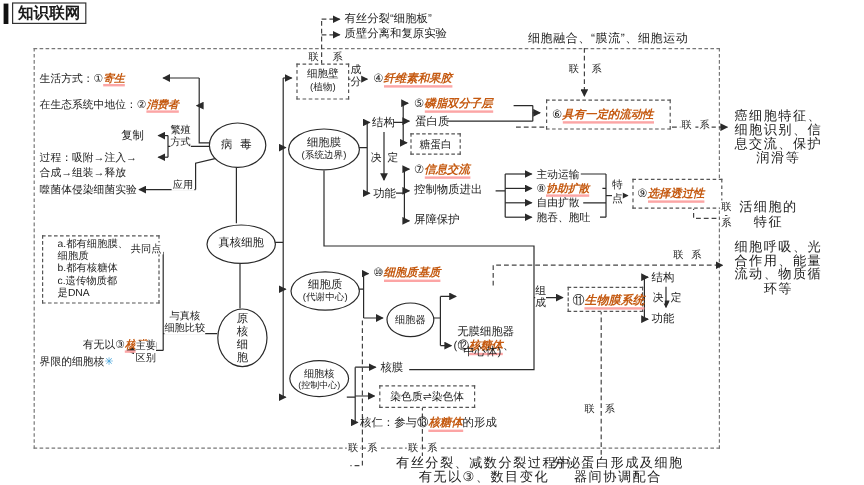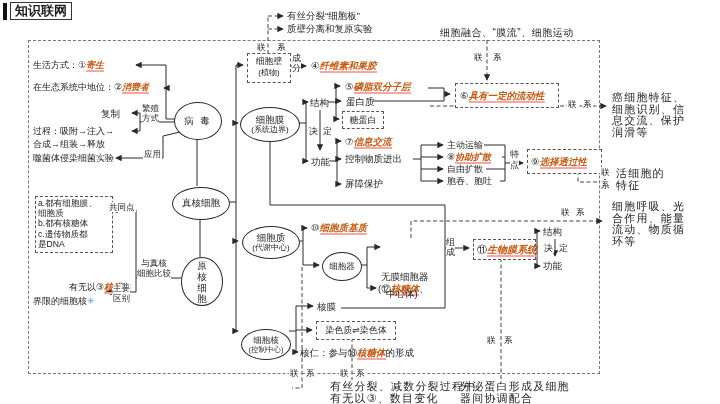--- a/index.html
+++ b/index.html
@@ -15,21 +15,21 @@
   .vlbl span{display:block;}
   .node{position:absolute;z-index:3;border:1.2px solid #2a2a2a;border-radius:50%;background:#fff;
         display:flex;flex-direction:column;align-items:center;justify-content:center;
         font-size:9.5px;line-height:10.5px;text-align:center;}
   .node .sub{font-size:8px;line-height:9px;}
   .dbox{position:absolute;z-index:2;border:1px dashed #555;background:#fff;
         display:flex;align-items:center;white-space:nowrap;}
   .border{position:absolute;z-index:0;border:1px dashed #777;}
   .vert{width:11px;line-height:11px;word-break:break-all;font-size:9.5px;}
   .note{position:absolute;z-index:3;font-size:11px;line-height:11.6px;letter-spacing:1.2px;white-space:nowrap;}
-  .note span{display:block;}
+  .note span{display:block;text-align:center;}
   .blk span{display:block;}
   #title-wrap{position:absolute;left:3px;top:2px;z-index:5;display:flex;align-items:center;}
   #title-bar{width:4px;height:17px;background:#111;margin-right:3px;}
   #title-box{border:1.5px solid #333;padding:0 4px;font-size:13px;font-weight:bold;line-height:16px;}
 </style>
 </head>
 <body>
 
 <div id="stage">
 
@@ -123,21 +123,21 @@
   <div class="t" style="left:101px;top:108px;">复制</div>
   <div class="t s9" style="left:33px;top:126px;">过程：吸附→注入→</div>
   <div class="t s9" style="left:33px;top:139px;">合成→组装→释放</div>
   <div class="t s9" style="left:33px;top:153px;">噬菌体侵染细菌实验</div>
   <div class="vlbl" style="left:142px;top:104px;">
     <span>繁殖</span>
     <span>方式</span>
   </div>
   <div class="lbl" style="left:143px;top:149px;">应用</div>
 
-  <div class="dbox blk" style="left:35px;top:196px;width:72px;height:53px;padding:1px 2px;font-size:8.6px;line-height:10.2px;display:block;">
+  <div class="dbox blk" style="left:35px;top:196px;width:72px;height:53px;padding:1px 12px;font-size:8.6px;line-height:10.2px;display:block;">
     <span>a.都有细胞膜、</span>
     <span>细胞质</span>
     <span>b.都有核糖体</span>
     <span>c.遗传物质都</span>
     <span>是DNA</span>
   </div>
   <div class="lbl" style="left:108px;top:202px;">共同点</div>
   <div class="vlbl" style="left:137px;top:259px;">
     <span>与真核</span>
     <span>细胞比较</span>
@@ -159,21 +159,21 @@
     <div class="vert">原核细胞</div>
   </div>
   <div class="node" style="left:240px;top:107px;width:58px;height:33px;">
     <span>细胞膜</span>
     <span class="sub">(系统边界)</span>
   </div>
   <div class="node" style="left:242px;top:226px;width:56px;height:31px;">
     <span>细胞质</span>
     <span class="sub">(代谢中心)</span>
   </div>
-  <div class="node" style="left:241px;top:329px;width:48px;height:29px;font-size:8.5px;">
+  <div class="node" style="left:241px;top:300px;width:48px;height:29px;font-size:8.5px;">
     <span>细胞核</span>
     <span class="sub" style="font-size:7.5px">(控制中心)</span>
   </div>
   <div class="node" style="left:322px;top:252px;width:38px;height:27px;font-size:8.5px;">细胞器</div>
 
   <div class="dbox blk" style="left:247px;top:53px;width:42px;height:26px;display:block;text-align:center;font-size:8.8px;line-height:11px;padding-top:2px;">
     <span>细胞壁</span>
     <span style="font-size:8px;">(植物)</span>
   </div>
   <div class="vlbl" style="left:292px;top:54px;font-size:9px;">

